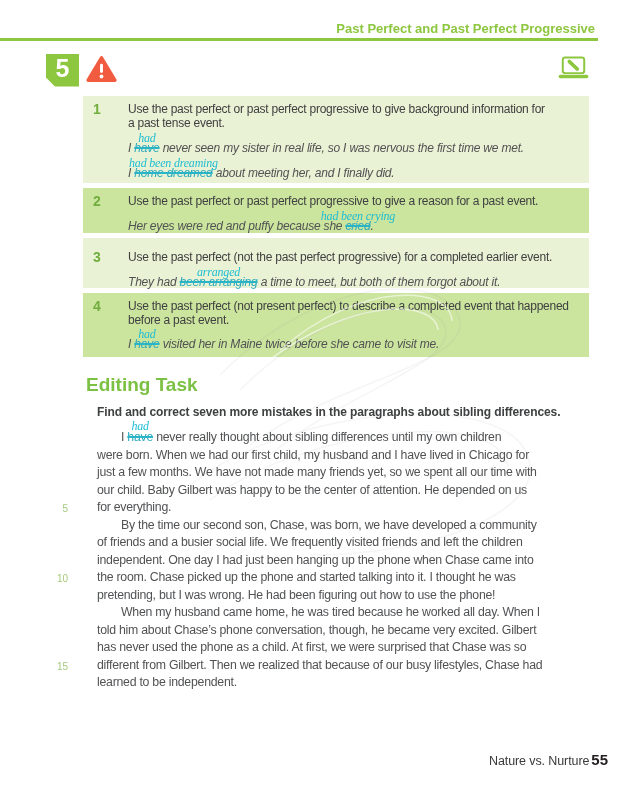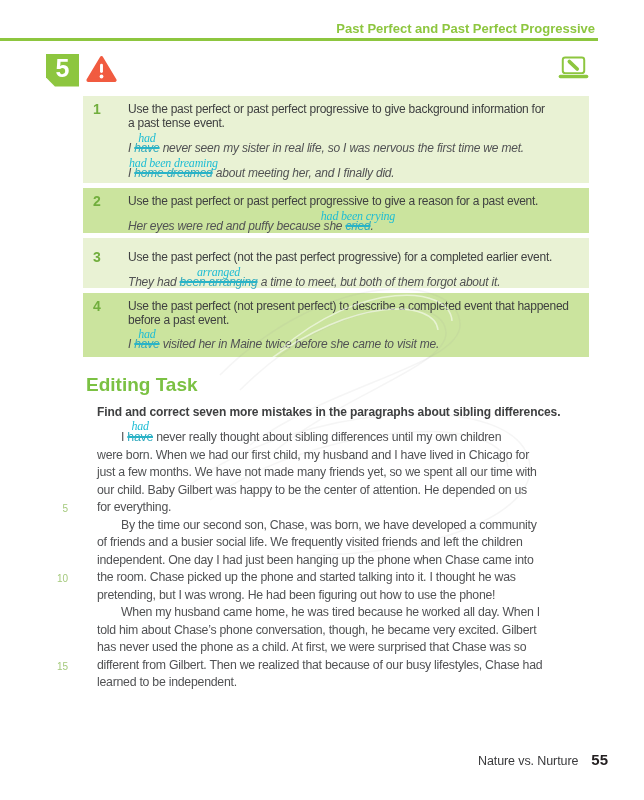--- a/index.html
+++ b/index.html
@@ -51,21 +51,21 @@
   .edit-instr{position:absolute;top:405px;left:97px;font-size:12px;font-weight:bold;
               color:#3f4041;letter-spacing:-0.1px;white-space:nowrap;}
   .passage{position:absolute;top:430px;left:57px;width:560px;}
   .pline{position:relative;height:17.5px;padding-left:40px;box-sizing:border-box;
          font-size:12.3px;letter-spacing:-0.25px;color:#515254;white-space:nowrap;}
   .pline .lnum{position:absolute;left:0;top:3px;width:11px;text-align:right;
                font-size:10px;color:#a4c97c;letter-spacing:0;}
   .pline.indent{padding-left:64px;}
 
   
-  .footer{position:absolute;top:751px;right:36px;display:flex;align-items:baseline;gap:13px;}
+  .footer{position:absolute;top:751px;right:36px;display:flex;align-items:baseline;gap:2px;}
   .footer .sect{font-size:12.5px;color:#3a3a3c;letter-spacing:-0.1px;}
   .footer .pg{font-size:15px;font-weight:bold;color:#231f20;}
 
   
   .wm{position:absolute;top:255px;left:130px;pointer-events:none;}
 </style>
 </head>
 <body>
 
 <div class="page">

